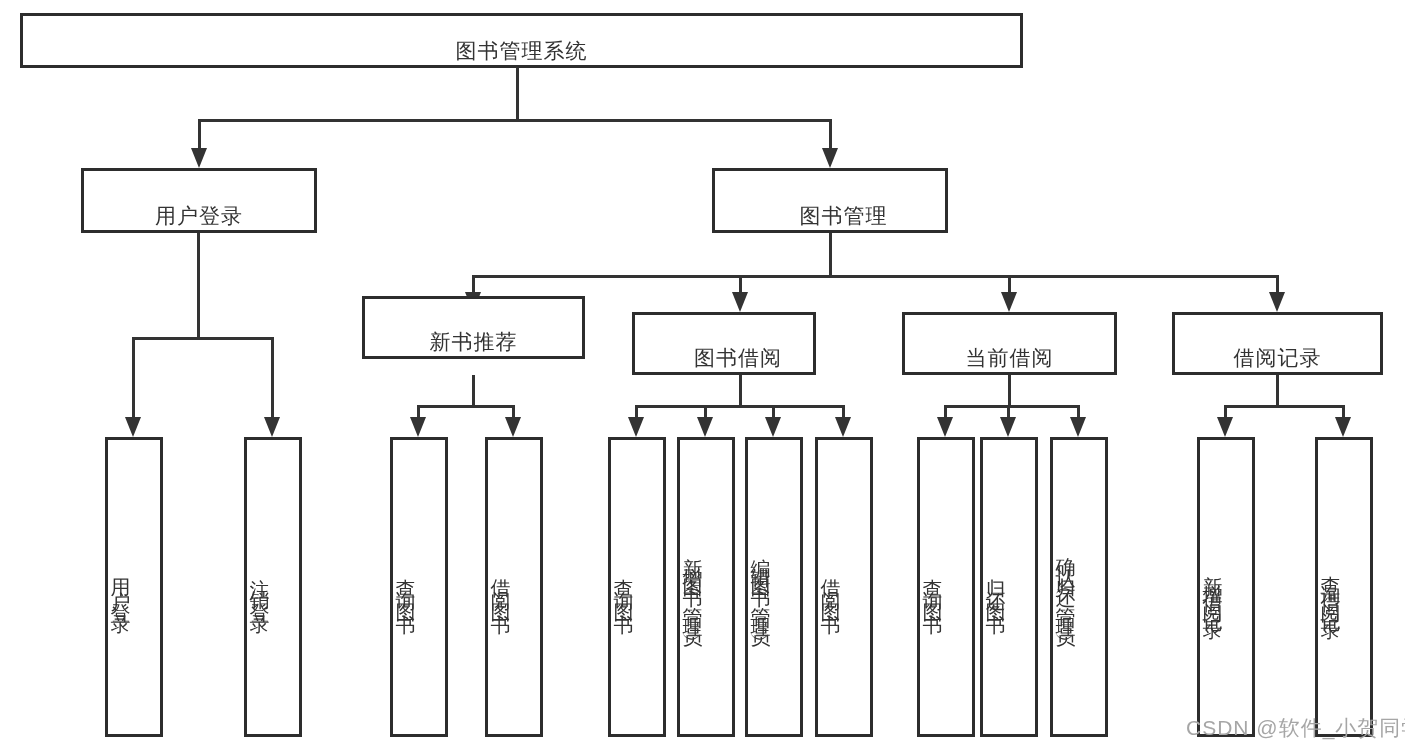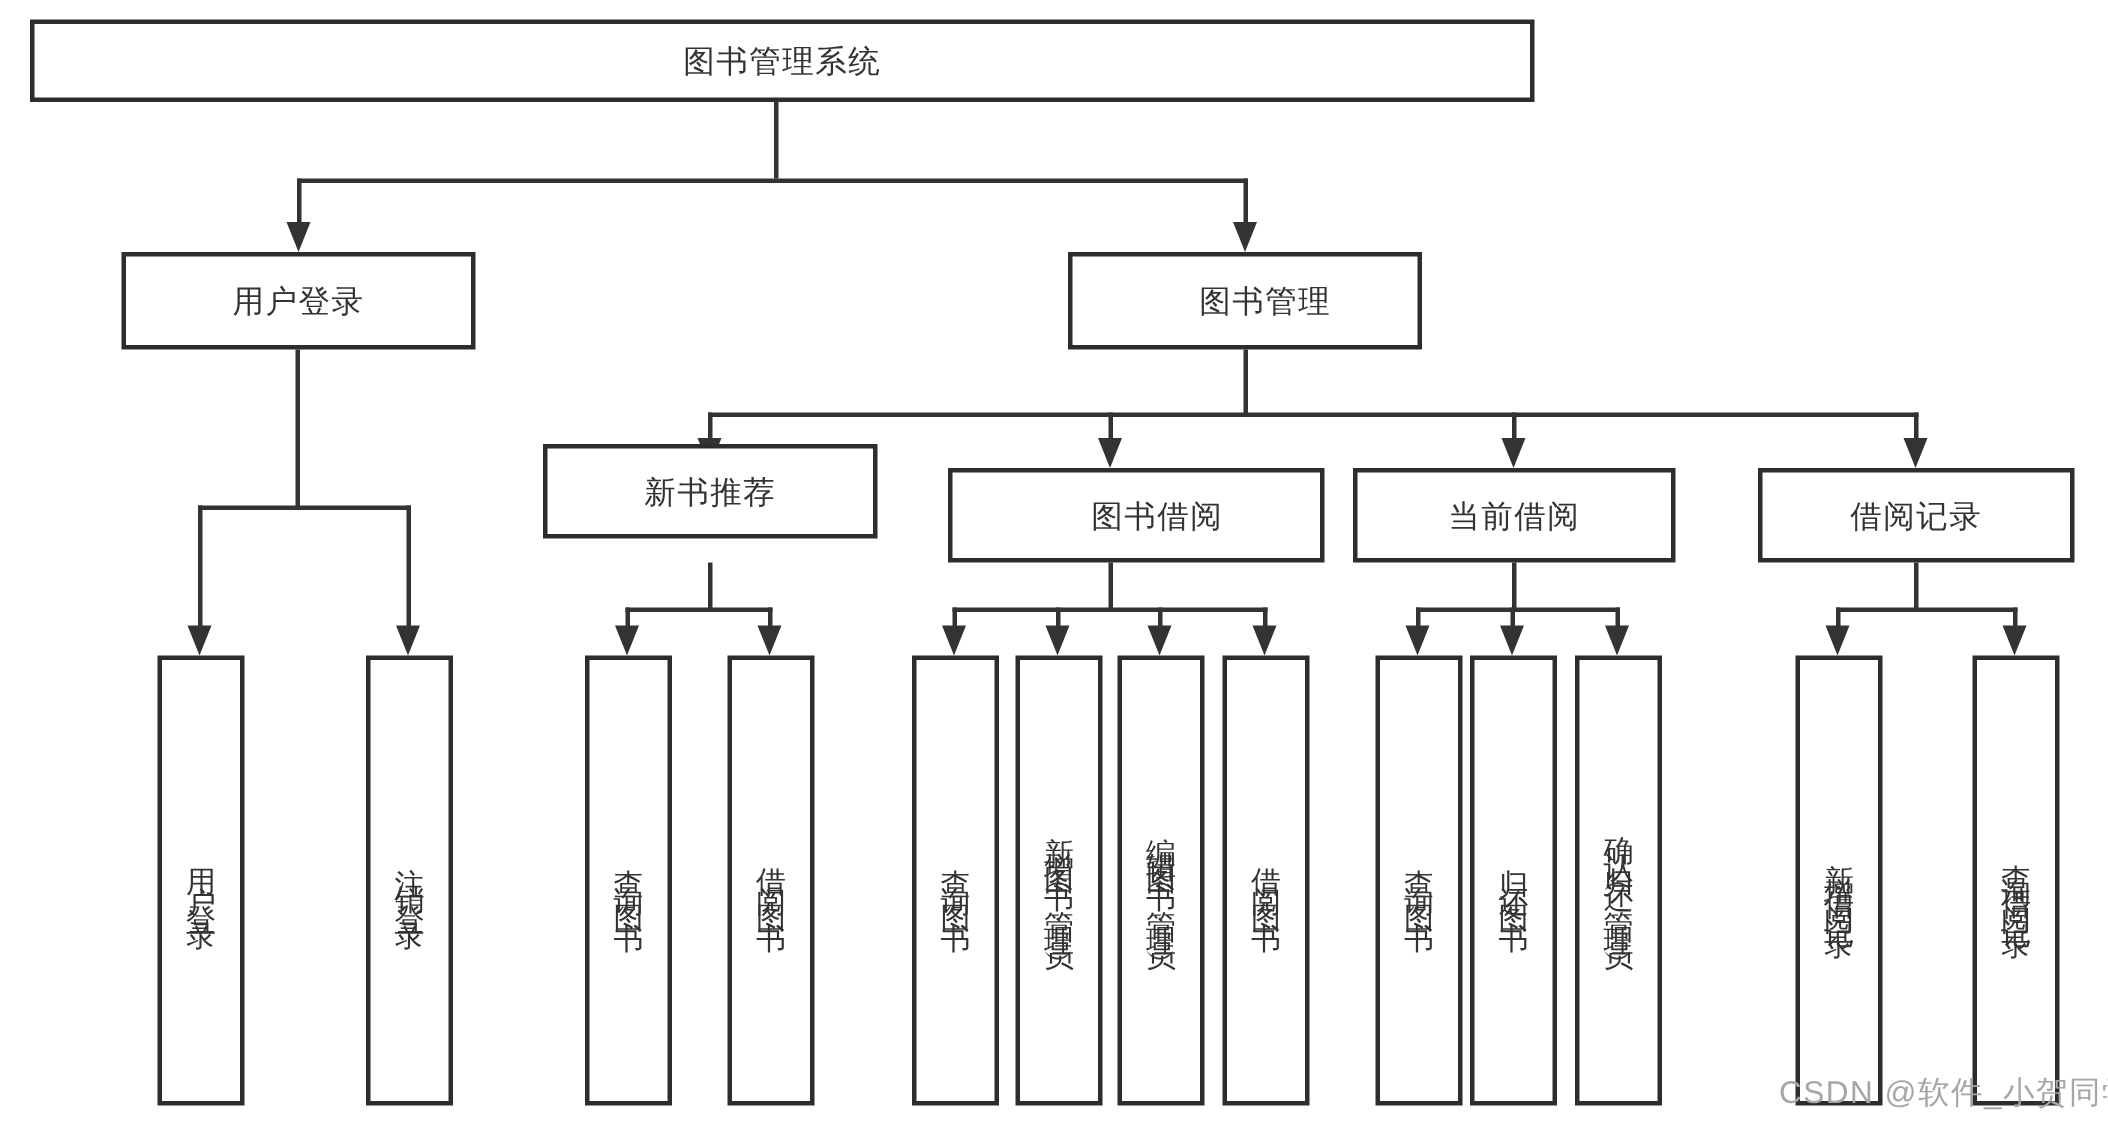--- a/index.html
+++ b/index.html
@@ -10,21 +10,21 @@
     background: #ffffff;
     font-family: "Liberation Sans", sans-serif;
     overflow: hidden;
   }
   .box {
     position: absolute;
     box-sizing: border-box;
     border: 3px solid #2d2d2d;
     background: #ffffff;
     display: flex;
-    align-items: center;
+    align-items: flex-end;
     justify-content: center;
     color: #333333;
   }
   .h-label { font-size: 21px; letter-spacing: 1px; }
   .leaf {
     writing-mode: vertical-rl;
     text-orientation: mixed;
     font-size: 20px;
     letter-spacing: 12px;
     color: #333333;
@@ -88,21 +88,21 @@
   <div class="vline" style="left:739px; top:275px; height:20px;"></div>
   <div class="arrowhead" style="left:732px; top:292px;"></div>
   <div class="vline" style="left:1008px; top:275px; height:20px;"></div>
   <div class="arrowhead" style="left:1001px; top:292px;"></div>
   <div class="vline" style="left:1276px; top:275px; height:20px;"></div>
   <div class="arrowhead" style="left:1269px; top:292px;"></div>
 
   <div class="box h-label" style="left:362px; top:296px; width:223px; height:63px;">
     <span>新书推荐</span>
   </div>
-  <div class="box h-label" style="left:632px; top:312px; width:251px; height:63px;padding-left:28px;">
+  <div class="box h-label" style="left:632px; top:312px; width:184px; height:63px;padding-left:28px;">
     <span>图书借阅</span>
   </div>
   <div class="box h-label" style="left:1172px; top:312px; width:211px; height:63px;">
     <span>借阅记录</span>
   </div>
   <div class="box h-label" style="left:902px; top:312px; width:215px; height:63px;">
     <span>当前借阅</span>
   </div>
 
   <div class="vline" style="left:472px; top:375px; height:33px;"></div>

